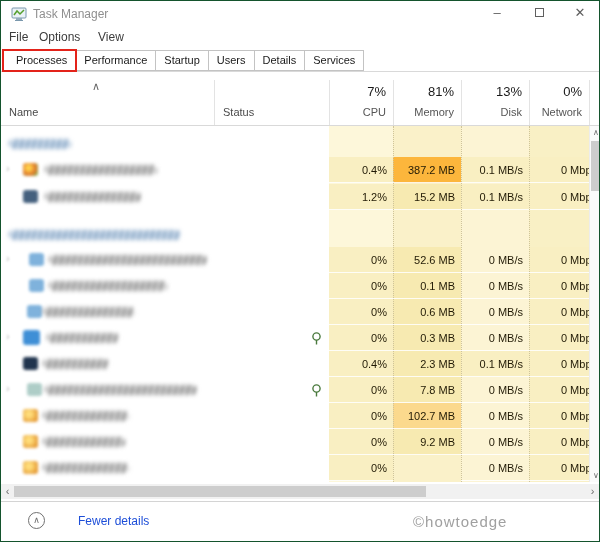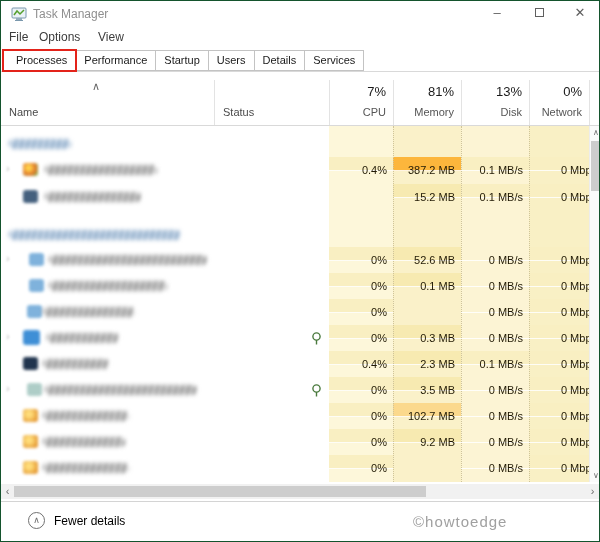--- a/index.html
+++ b/index.html
@@ -56,21 +56,21 @@
   .i-lblue{ background:#7fb2dc; }
   .i-bblue{ background:#3f8fd6; width:17px; height:15px; top:5px; }
   .i-navy{ background:#20344e; }
   .i-teal{ background:#8cb8b0; opacity:.7; }
   .i-orange{ background:radial-gradient(circle at 40% 40%, #ffdd7a 20%, #e59a35 75%); }
   .scrib{ position:absolute; top:8px; height:10px; border-radius:6px; filter:blur(2px);
           background:repeating-linear-gradient(105deg, rgba(95,95,95,.85) 0 3px, rgba(205,205,205,.25) 3px 6px); }
   .scrib.blue{ background:repeating-linear-gradient(105deg, rgba(88,130,175,.85) 0 3px, rgba(185,210,232,.3) 3px 6px); }
   .leaf{ position:absolute; left:310px; top:7px; }
 
-  .hc{ position:absolute; top:0; height:14px; font-size:11px; color:#211a05; text-align:right;
+  .hc{ position:absolute; top:0; height:26px; font-size:11px; color:#211a05; text-align:right;
        line-height:26px; padding-right:6px; border-bottom:1px solid rgba(255,255,255,.85); z-index:2; }
   .c-cpu{ left:328px; width:64px; } .c-mem{ left:392px; width:68px; }
   .c-disk{ left:460px; width:68px; } .c-net{ left:528px; width:72px; padding-right:4px; }
   .hc[data-level="1"]{ background:#f9efc2; }
   .hc[data-level="2"]{ background:#f7eab1; }
   .hc[data-level="3"]{ background:#fbd98d; }
   .hc[data-level="4"]{ background:#fcb63c; }
   .hc[data-level="5"]{ background:#fcf4d4; }
 
   
@@ -84,21 +84,21 @@
   .hscroll .arr{ position:absolute; top:0; width:13px; height:15px; color:#6d6d6d; font-size:11px;
                  text-align:center; line-height:14px; }
   .hscroll .arr.right{ right:2px; }
   .hthumb{ position:absolute; left:13px; top:2px; width:412px; height:11px; background:#cdcdcd; }
 
   
   .footer{ position:absolute; top:500px; left:0; width:600px; height:42px; background:#fff; border-top:1px solid #d4d4d4; }
   .fewer{ position:absolute; left:27px; top:10px; display:flex; align-items:center; gap:9px; cursor:default; }
   .circ{ width:17px; height:17px; border:1px solid #707070; border-radius:50%; color:#707070;
          font-size:9px; text-align:center; line-height:15px; }
-  .fewer-label{ font-size:12px; color:#000000; }
+  .fewer-label{ font-size:12px; color:#1d4ed8;margin-left:24px; }
   .watermark{ position:absolute; left:412px; top:11px; font-size:15px; color:#a0a0a0; letter-spacing:1px; }
 </style>
 </head>
 <body>
 
 <div class="window">
 
   <div class="titlebar">
     <svg class="tm-icon" viewBox="0 0 16 16">
       <rect x="1" y="2" width="14" height="10" rx="1" fill="#eaf1f7" stroke="#7a98ad"></rect>
@@ -173,20 +173,21 @@
       <span class="scrib" style="left:44px;width:112px"></span>
       <div class="hc c-cpu" data-level="1">0.4%</div>
       <div class="hc c-mem" data-level="4">387.2 MB</div>
       <div class="hc c-disk" data-level="1">0.1 MB/s</div>
       <div class="hc c-net" data-level="1">0 Mbps</div>
     </div>
 
     <div class="row" style="top:58px">
       <span class="picon i-steel" style="left:22px"></span>
       <span class="scrib" style="left:44px;width:96px"></span>
+      <div class="hc c-cpu" data-level="1">1.2%</div>
       <div class="hc c-mem" data-level="2">15.2 MB</div>
       <div class="hc c-disk" data-level="1">0.1 MB/s</div>
       <div class="hc c-net" data-level="1">0 Mbps</div>
     </div>
 
     <div class="row" style="top:96px">
       <span class="scrib blue" style="left:8px;width:172px"></span>
     </div>
 
     <div class="row" style="top:121px">
@@ -205,20 +206,21 @@
       <div class="hc c-cpu" data-level="1">0%</div>
       <div class="hc c-mem" data-level="2">0.1 MB</div>
       <div class="hc c-disk" data-level="5">0 MB/s</div>
       <div class="hc c-net" data-level="1">0 Mbps</div>
     </div>
 
     <div class="row" style="top:173px">
       <span class="picon i-lblue" style="left:26px"></span>
       <span class="scrib" style="left:42px;width:92px"></span>
       <div class="hc c-cpu" data-level="1">0%</div>
+      <div class="hc c-mem" data-level="2">0.6 MB</div>
       <div class="hc c-disk" data-level="5">0 MB/s</div>
       <div class="hc c-net" data-level="1">0 Mbps</div>
     </div>
 
     <div class="row" style="top:199px">
       <span class="exp">›</span>
       <span class="picon i-bblue" style="left:22px"></span>
       <span class="scrib" style="left:46px;width:72px"></span>
       <svg class="leaf" width="11" height="13" viewBox="0 0 11 13">
         <circle cx="5.5" cy="4.5" r="3.6" fill="none" stroke="#4b7b3f" stroke-width="1.4"></circle>
@@ -241,21 +243,21 @@
 
     <div class="row" style="top:251px">
       <span class="exp">›</span>
       <span class="picon i-teal" style="left:26px"></span>
       <span class="scrib" style="left:44px;width:152px"></span>
       <svg class="leaf" width="11" height="13" viewBox="0 0 11 13">
         <circle cx="5.5" cy="4.5" r="3.6" fill="none" stroke="#4b7b3f" stroke-width="1.4"></circle>
         <line x1="5.5" y1="8" x2="5.5" y2="12.5" stroke="#4b7b3f" stroke-width="1.4"></line>
       </svg>
       <div class="hc c-cpu" data-level="1">0%</div>
-      <div class="hc c-mem" data-level="2">3.5 MB</div>
+      <div class="hc c-mem" data-level="2">7.8 MB</div>
       <div class="hc c-disk" data-level="5">0 MB/s</div>
       <div class="hc c-net" data-level="1">0 Mbps</div>
     </div>
 
     <div class="row" style="top:277px">
       <span class="picon i-orange" style="left:22px"></span>
       <span class="scrib" style="left:42px;width:86px"></span>
       <div class="hc c-cpu" data-level="1">0%</div>
       <div class="hc c-mem" data-level="3">102.7 MB</div>
       <div class="hc c-disk" data-level="5">0 MB/s</div>

